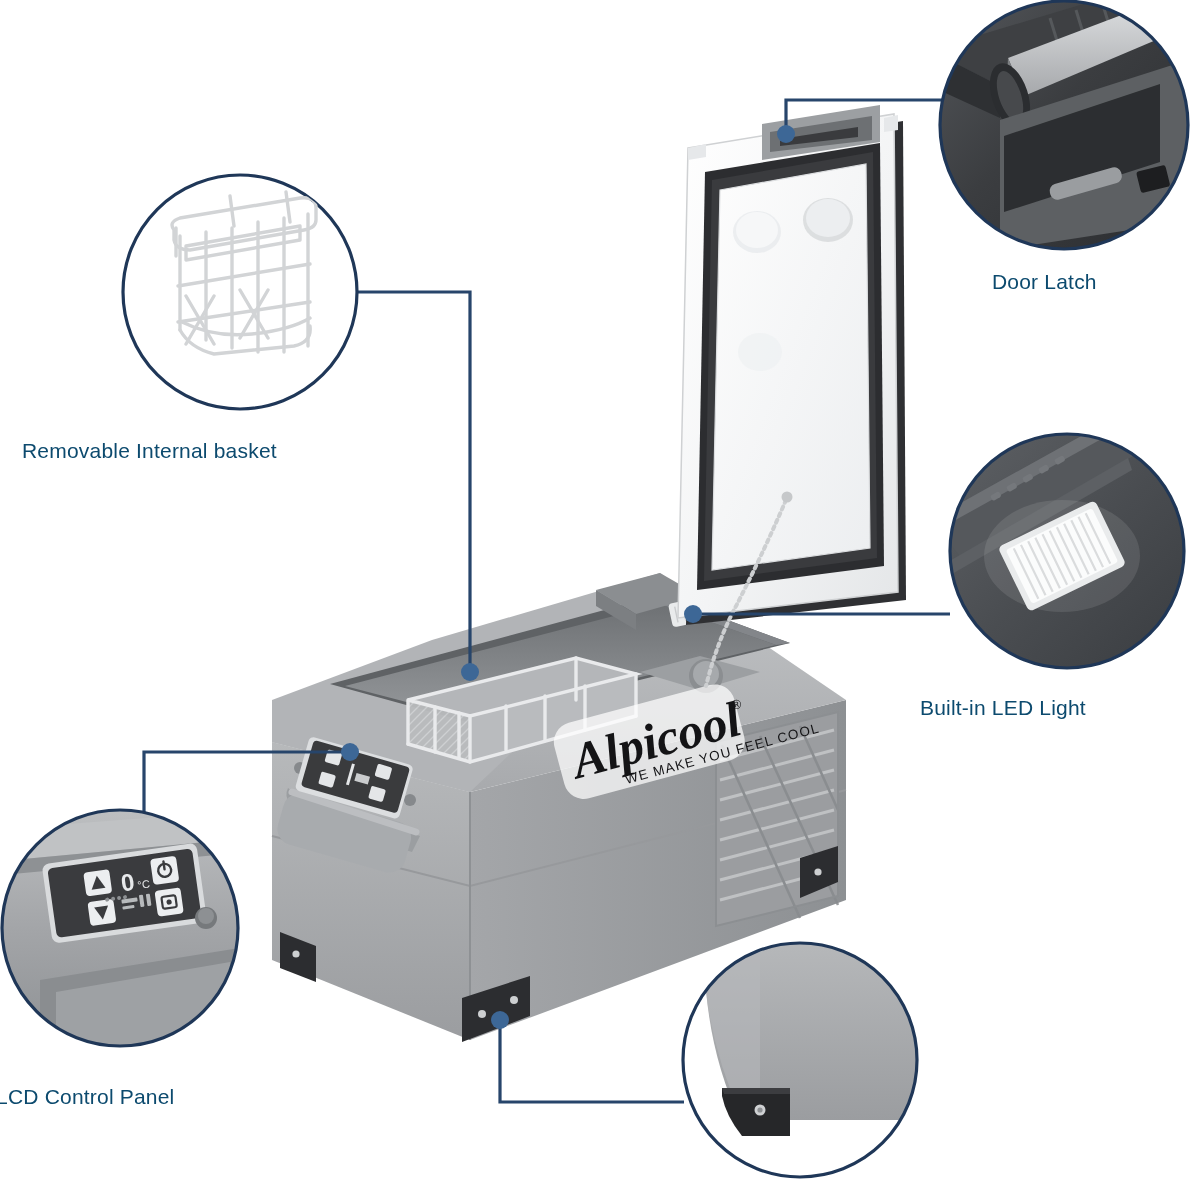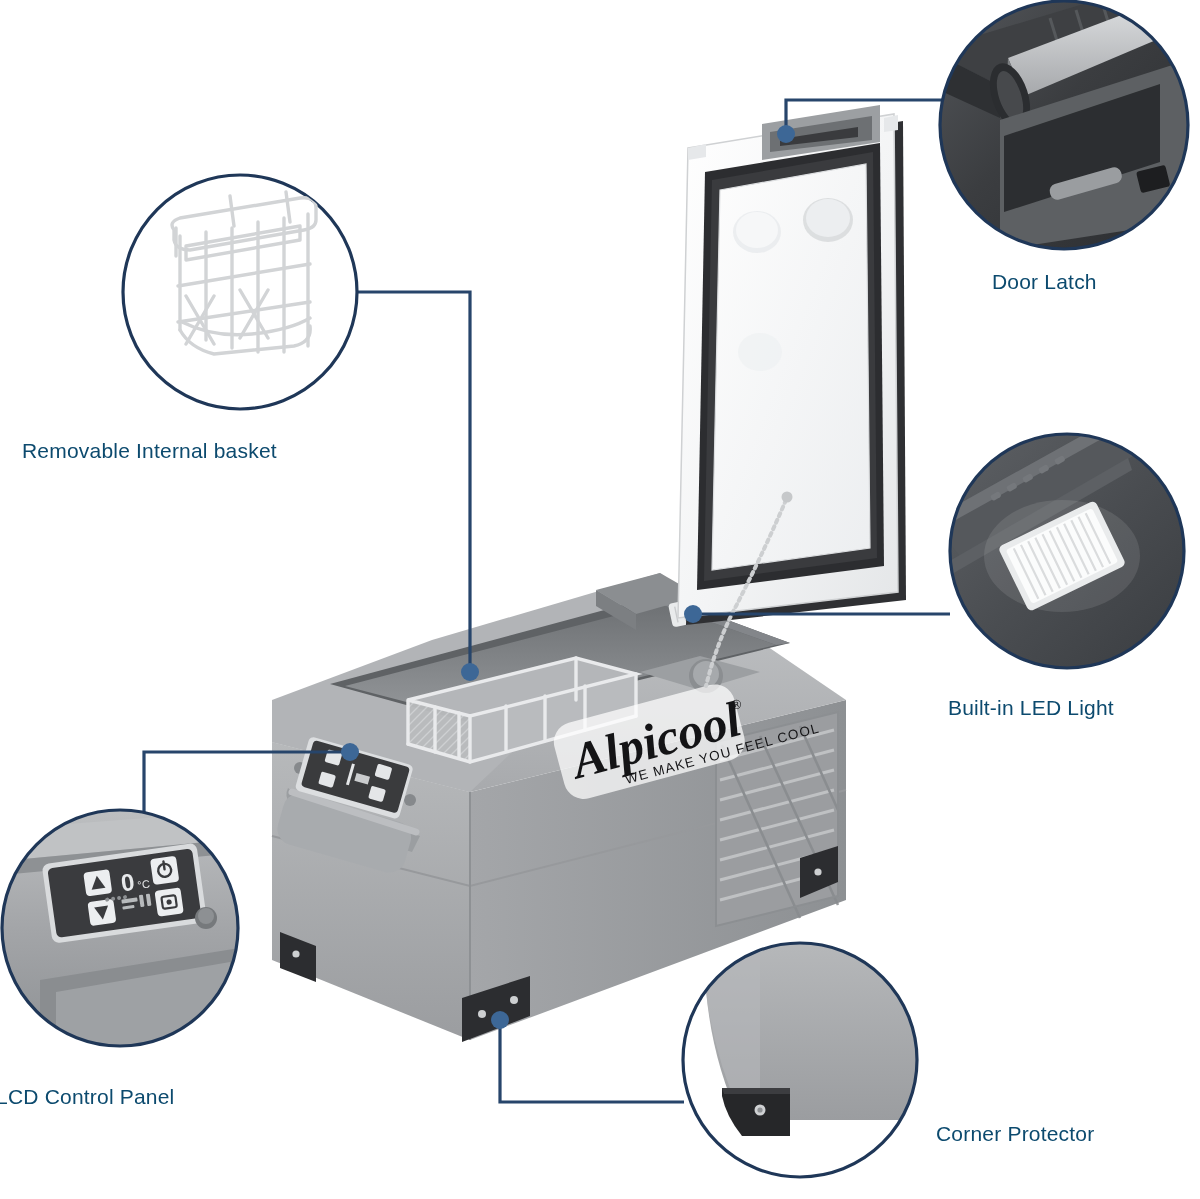--- a/index.html
+++ b/index.html
@@ -20,21 +20,21 @@
     position:absolute;
     color:#0c4a6e;
     font-size:21px;
     font-weight:400;
     letter-spacing:.2px;
     white-space:nowrap;
     line-height:1;
   }
   #lbl-basket{left:22px;  top:440px;text-align:center;}
   #lbl-latch {left:992px; top:271px;}
-  #lbl-led   {left:920px; top:697px;margin-left:28px;}
+  #lbl-led   {left:920px; top:697px;}
   #lbl-lcd   {left:-4px;  top:1086px;}
   #lbl-corner{left:936px; top:1123px;}
 </style>
 </head>
 <body>
 
 <div id="stage">
 
   <svg class="svg-layer" viewBox="0 0 1200 1199">
     <defs>
@@ -406,15 +406,14 @@
       </g>
       <circle cx="800" cy="1060" r="117" fill="none" stroke="#1f3758" stroke-width="3.2"></circle>
     </g>
 
   </svg>
 
   <div class="label" id="lbl-basket">Removable Internal basket</div>
   <div class="label" id="lbl-latch">Door Latch</div>
   <div class="label" id="lbl-led">Built-in LED Light</div>
   <div class="label" id="lbl-lcd">LCD Control Panel</div>
-  <div class="label" id="lbl-corner">Corner Protector</div>
 
 </div>
 
 </body></html>

